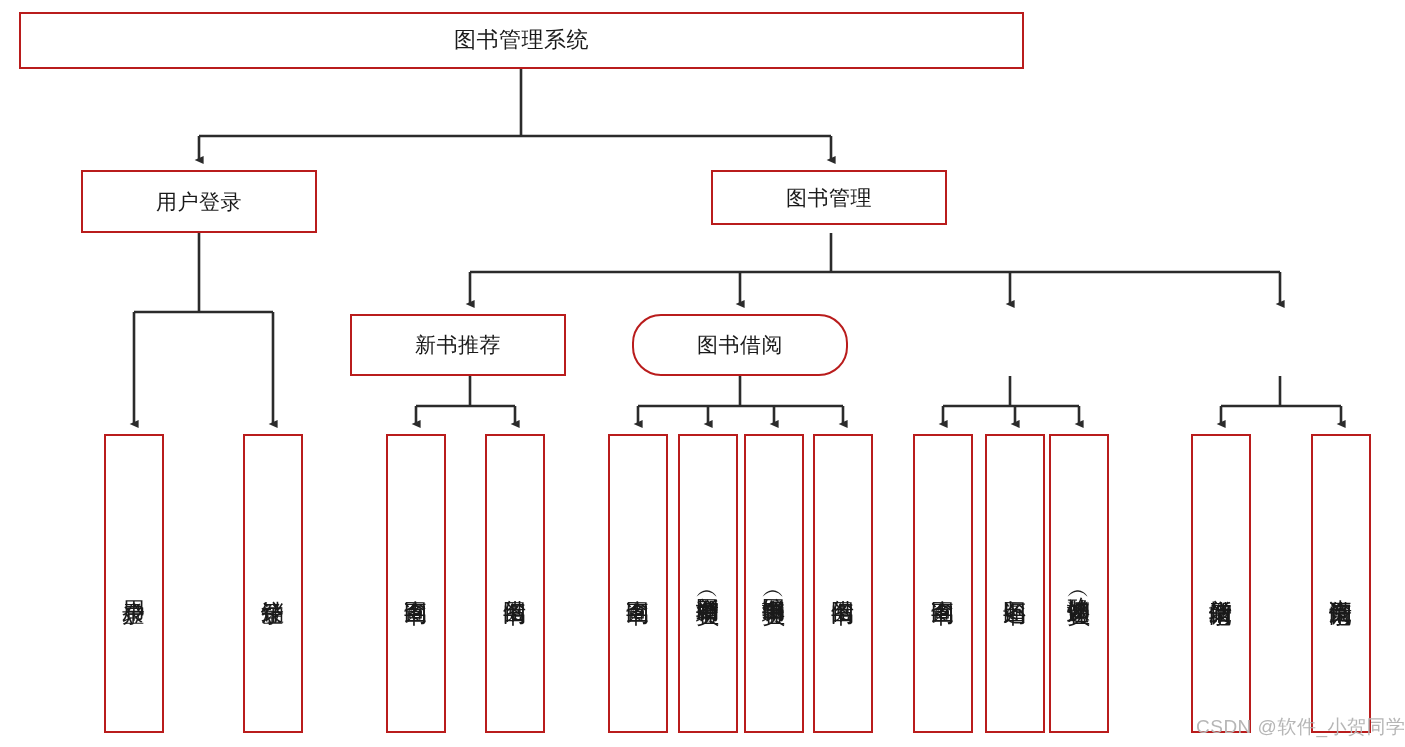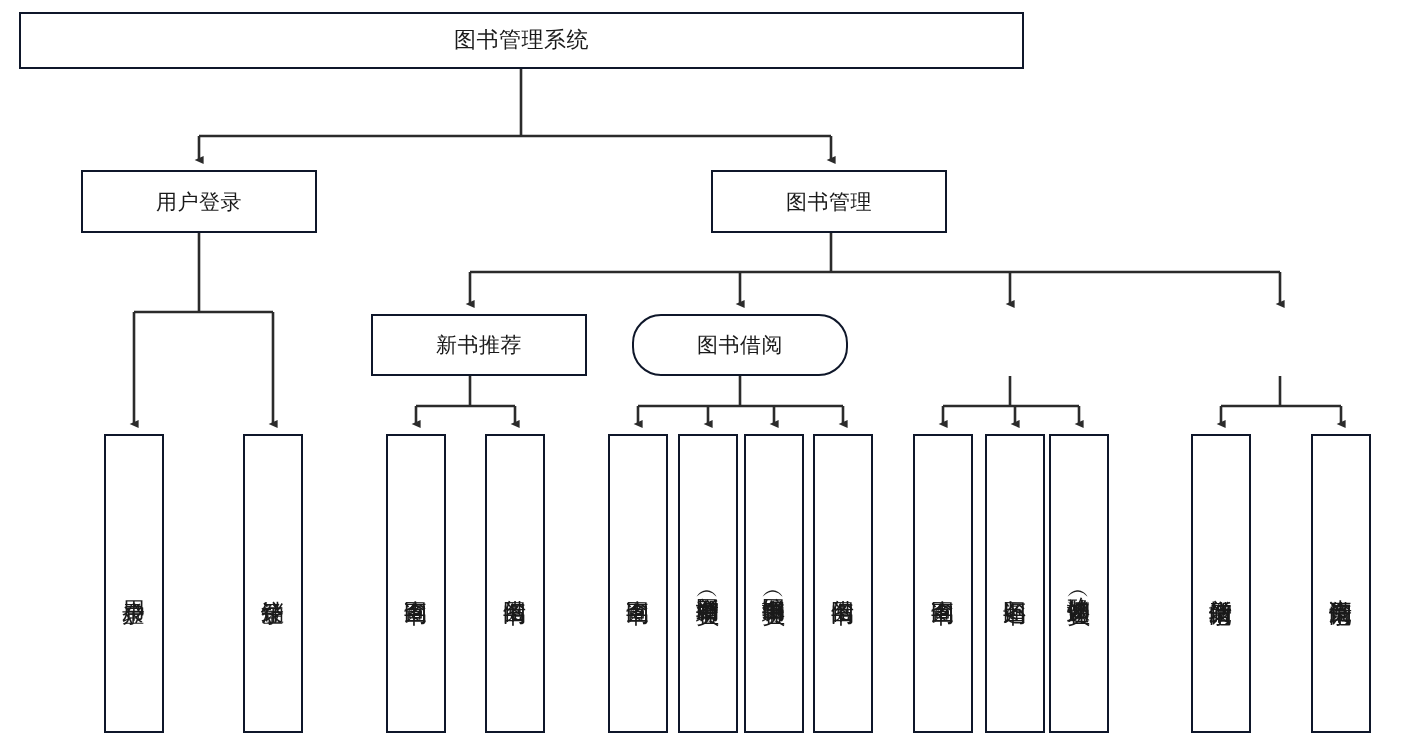--- a/index.html
+++ b/index.html
@@ -23,21 +23,21 @@
     left: 0;
     top: 0;
     width: 1405px;
     height: 747px;
     pointer-events: none;
   }
   .node {
     position: absolute;
     box-sizing: border-box;
     background: #ffffff;
-    border: 2px solid #0f172a;
+    border: 2px solid #b91c1c;
     display: flex;
     align-items: center;
     justify-content: center;
     color: #1a1a1a;
     z-index: 2;
   }
   .node .label {
     display: block;
     text-align: center;
     line-height: 1.12;
@@ -127,25 +127,25 @@
     </g>
   </svg>
 
   <div class="node root horiz" style="left:19px; top:12px; width:1005px; height:57px;">
     <span class="label">图书管理系统</span>
   </div>
 
   <div class="node horiz" style="left:81px; top:170px; width:236px; height:63px;">
     <span class="label">用户登录</span>
   </div>
-  <div class="node horiz" style="left:711px; top:170px; width:236px; height:63px;">
+  <div class="node horiz" style="left:711px; top:170px; width:236px; height:55px;">
     <span class="label">图书管理</span>
   </div>
 
-  <div class="node horiz" style="left:371px; top:314px; width:216px; height:62px;">
+  <div class="node horiz" style="left:350px; top:314px; width:216px; height:62px;">
     <span class="label">新书推荐</span>
   </div>
   <div class="node horiz" style="left:632px; top:314px; width:216px; height:62px;border-radius:29px;">
     <span class="label">图书借阅</span>
   </div>
 
   <div class="node vert" style="left:104px; top:434px; width:60px; height:299px;">
     <span class="label">用户登录</span>
   </div>
   <div class="node vert" style="left:243px; top:434px; width:60px; height:299px;">
@@ -182,14 +182,15 @@
     <span class="label">确认归还（管理员）</span>
   </div>
 
   <div class="node vert" style="left:1191px; top:434px; width:60px; height:299px;">
     <span class="label">新增借阅记录</span>
   </div>
   <div class="node vert" style="left:1311px; top:434px; width:60px; height:299px;">
     <span class="label">查询借阅记录</span>
   </div>
 
+  <div class="watermark" style="left:1196px; top:714px;">CSDN @软件_小贺同学</div>
 
 </div>
 
 </body></html>

